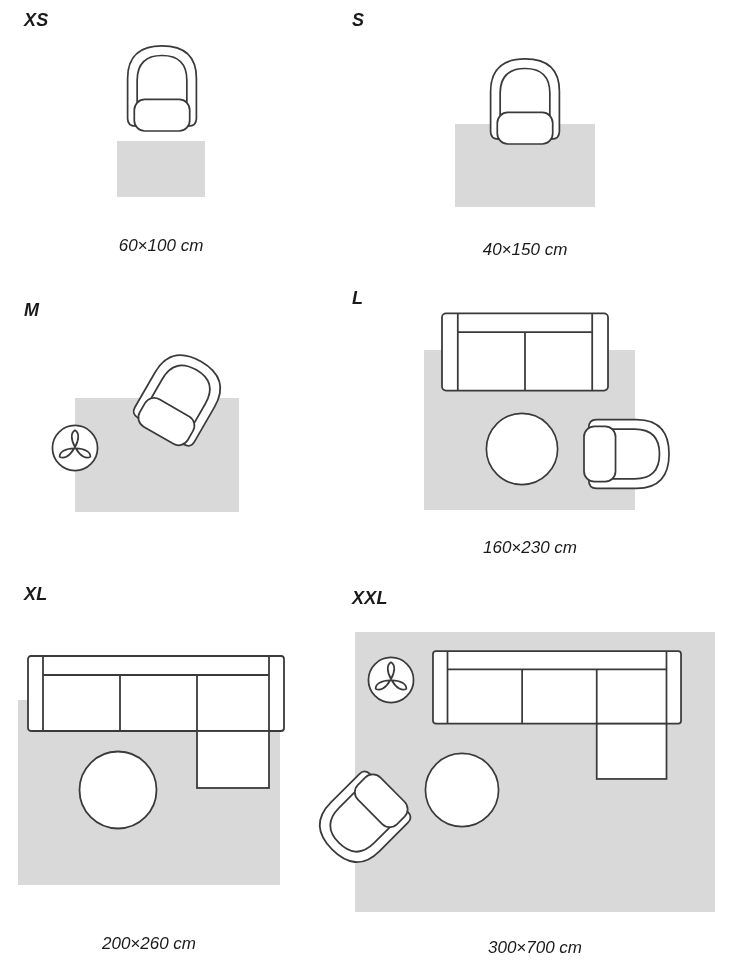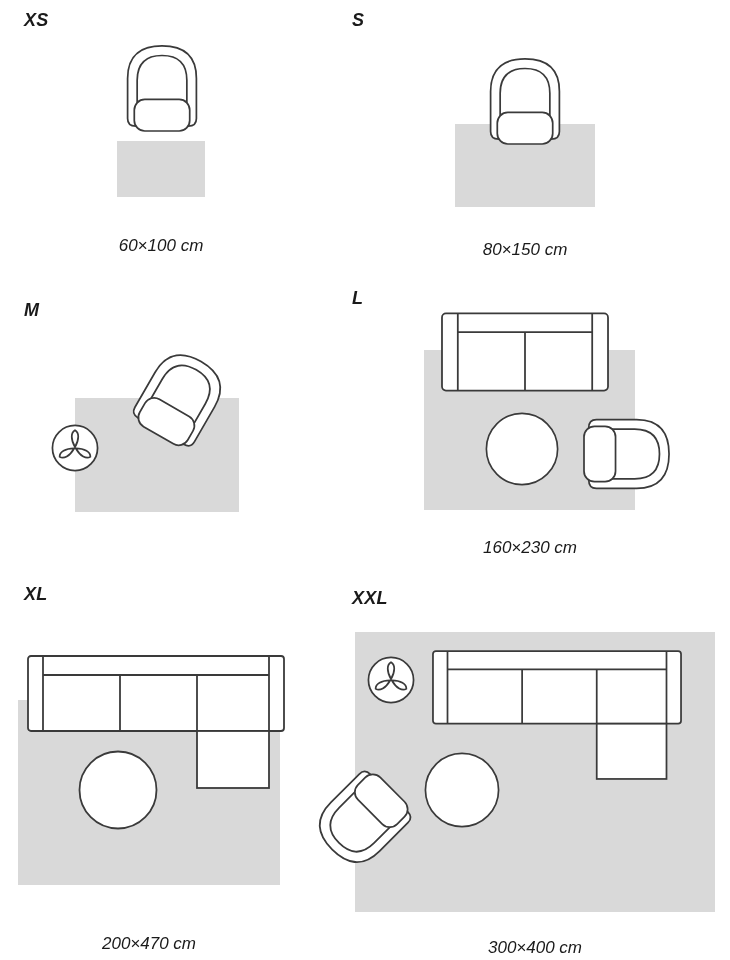--- a/index.html
+++ b/index.html
@@ -61,21 +61,21 @@
   <svg class="abs furn" style="left:119px;top:42px" width="86" height="92">
       <use href="#sym-armchair"></use>
     </svg>
   <div class="abs caption" style="left:61px;top:228px">60×100 cm</div>
 
   <div class="abs size-label" style="left:352px;top:10px">S</div>
   <div class="abs rug" style="left:455px;top:124px;width:140px;height:83px"></div>
   <svg class="abs furn" style="left:482px;top:55px" width="86" height="92">
       <use href="#sym-armchair"></use>
     </svg>
-  <div class="abs caption" style="left:425px;top:232px">80×150 cm</div>
+  <div class="abs caption" style="left:425px;top:232px">40×150 cm</div>
 
   <div class="abs size-label" style="left:24px;top:300px">M</div>
   <div class="abs rug" style="left:75px;top:398px;width:164px;height:114px"></div>
   <svg class="abs furn" style="left:51px;top:424px" width="48" height="48">
       <use href="#sym-plant"></use>
     </svg>
   <svg class="abs furn" style="left:137px;top:352px;transform:rotate(30deg)" width="86" height="92">
       <use href="#sym-armchair"></use>
     </svg>
 
@@ -93,31 +93,31 @@
   <div class="abs caption" style="left:430px;top:530px">160×230 cm</div>
 
   <div class="abs size-label" style="left:24px;top:584px">XL</div>
   <div class="abs rug" style="left:18px;top:700px;width:262px;height:185px"></div>
   <svg class="abs furn" style="left:27px;top:655px" width="258" height="134">
       <use href="#sym-sectional"></use>
     </svg>
   <svg class="abs furn" style="left:78px;top:750px" width="80" height="80">
       <use href="#sym-table"></use>
     </svg>
-  <div class="abs caption" style="left:49px;top:926px">200×470 cm</div>
+  <div class="abs caption" style="left:49px;top:926px">200×260 cm</div>
 
   <div class="abs size-label" style="left:352px;top:588px">XXL</div>
   <div class="abs rug" style="left:355px;top:632px;width:360px;height:280px"></div>
   <svg class="abs furn" style="left:367px;top:656px" width="48" height="48">
       <use href="#sym-plant"></use>
     </svg>
   <svg class="abs furn" style="left:432px;top:650px" width="250" height="130">
       <use href="#sym-sectional"></use>
     </svg>
   <svg class="abs furn" style="left:424px;top:752px" width="76" height="76">
       <use href="#sym-table"></use>
     </svg>
   <svg class="abs furn" style="left:319px;top:774px;transform:rotate(-135deg)" width="86" height="92">
       <use href="#sym-armchair"></use>
     </svg>
-  <div class="abs caption" style="left:435px;top:930px">300×400 cm</div>
+  <div class="abs caption" style="left:435px;top:930px">300×700 cm</div>
 
 </div>
 
 </body></html>

